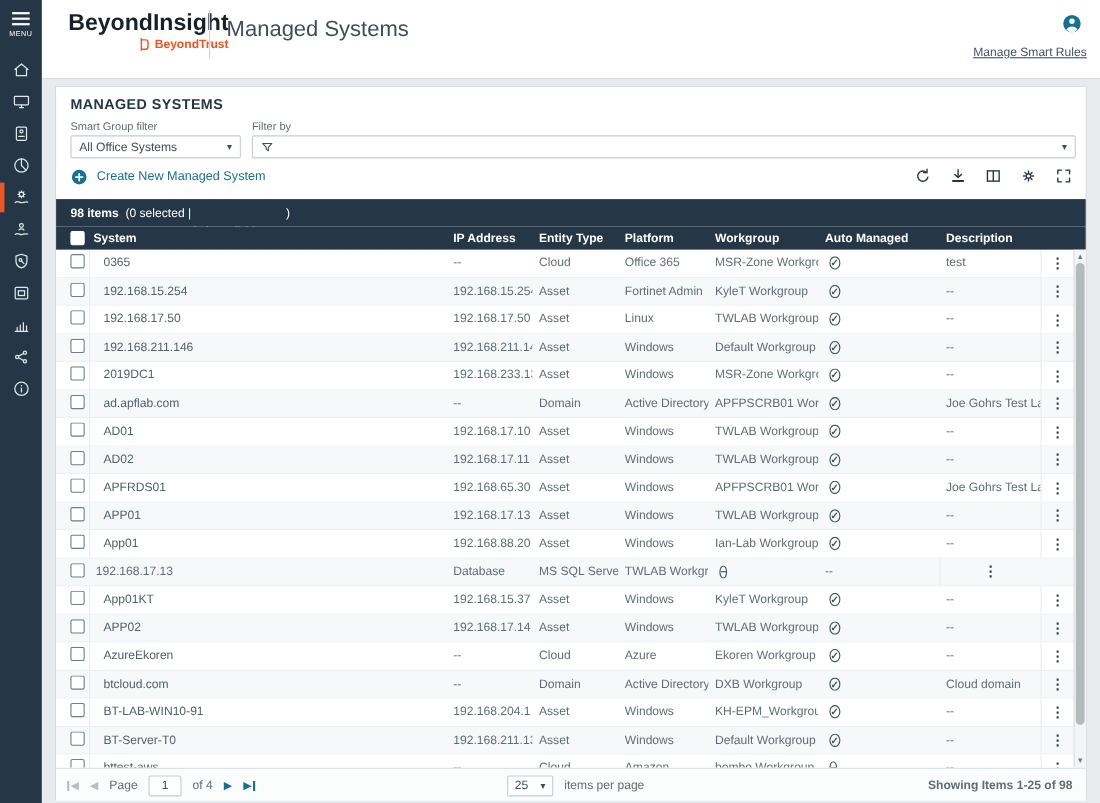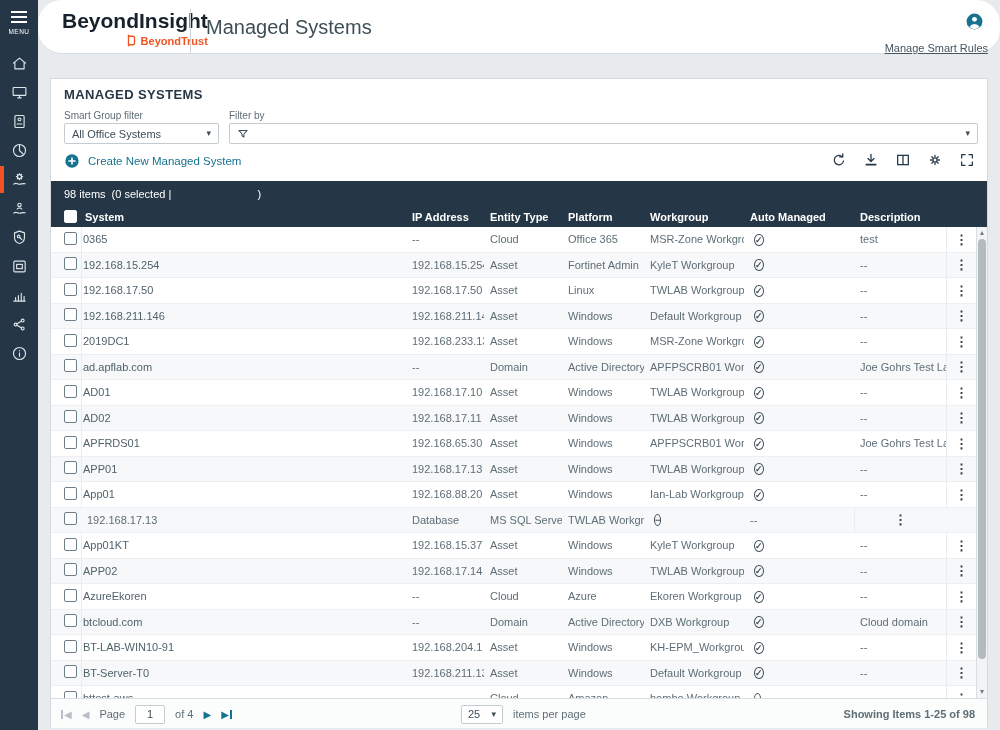--- a/index.html
+++ b/index.html
@@ -12,21 +12,21 @@
   
   .sidebar { position:absolute; left:0; top:0; width:38px; height:730px; background:#253746; z-index:5; }
   .menu-btn { padding-top:11px; display:flex; flex-direction:column; align-items:center; gap:3px; cursor:pointer; }
   .menu-btn .bar { width:16px; height:2px; background:#ffffff; }
   .menu-label { font-size:6.5px; color:#ffffff; letter-spacing:.5px; margin-top:2px; }
   .nav { margin-top:14px; display:flex; flex-direction:column; }
   .nav-item { position:relative; height:29px; display:flex; align-items:center; justify-content:center; color:#dfe6ea; cursor:pointer; }
   .nav-item.active::before { content:""; position:absolute; left:0; top:1px; bottom:1px; width:4px; background:#f05422; }
   .nav-item svg { display:block; }
   
-  .app-header { position:absolute; left:38px; top:0; width:962px; height:54px; background:#ffffff; border-bottom:1px solid #d8dcdf;border-radius:24px; }
+  .app-header { position:absolute; left:38px; top:0; width:962px; height:72px; background:#ffffff; border-bottom:1px solid #d8dcdf; }
   .brand { position:absolute; left:24px; top:9px; text-align:right; }
   .brand-name { font-size:21px; font-weight:600; color:#16212b; line-height:24px; }
   .bt-row { display:flex; justify-content:flex-end; align-items:center; gap:4px; margin-top:1px; }
   .bt-text { font-size:11px; font-weight:700; color:#f05422; }
   .hdr-divider { position:absolute; left:152px; top:9px; width:1px; height:44px; background:#ccd2d6; }
   .page-title { position:absolute; left:168px; top:16px; font-size:20px; font-weight:400; color:#3e4e57; }
   .user-btn { position:absolute; right:16px; top:12px; cursor:pointer; }
   .smart-rules-link { position:absolute; right:12px; top:42px; font-size:11px; color:#44555f; text-decoration:underline; cursor:pointer; }
   
   .card { position:absolute; left:50px; top:78px; width:938px; height:649px; background:#ffffff; border:1px solid #d5dade; }
@@ -40,35 +40,35 @@
   .filter-box { position:absolute; left:178px; top:44px; right:9px; height:21px; border:1px solid #c5ccd0; border-radius:2px; background:#fff;
     display:flex; align-items:center; padding:0 7px; cursor:text; }
   .filter-box input { border:none; outline:none; flex:1; font-size:11px; margin-left:6px; font-family:inherit; }
   .create-link { position:absolute; left:13px; top:74px; display:flex; align-items:center; gap:8px; cursor:pointer; }
   .create-link span { font-size:11.5px; color:#17728f; }
   .toolbar { position:absolute; right:12px; top:73px; display:flex; gap:16px; }
   .tool { cursor:pointer; display:block; }
   
   .items-bar { position:absolute; left:0; top:102px; width:936px; height:25px; background:#253746; color:#fff;
     display:flex; align-items:center; padding-left:13px; font-size:11px; }
-  .items-bar .bold { font-weight:400; margin-right:6px; }
+  .items-bar .bold { font-weight:700; margin-right:6px; }
   .items-bar a { color:#fff; text-decoration:underline; cursor:pointer;margin-top:35px; }
   .col-header { position:absolute; left:0; top:127px; width:936px; height:21px; background:#253746; color:#fff; font-size:11px; font-weight:700;
     display:grid; grid-template-columns:30px 325px 78px 78px 82px 100px 110px 92px 30px 11px; align-items:center; }
   .col-header .hc { padding-left:6px; overflow:hidden; white-space:nowrap; cursor:pointer; }
   .col-header .hc-auto { padding-left:6px; }
   .cb { width:13px; height:13px; border-radius:2px; display:inline-block; margin-left:13px; cursor:pointer; }
   .cb-head { background:#fff; border:1px solid #fff; }
   .cb-row  { background:#fff; border:1px solid #6e7e88; }
   .rows-viewport { position:absolute; left:0; top:148px; width:925px; height:471px; overflow:hidden; }
   .row { display:grid; grid-template-columns:30px 325px 78px 78px 82px 100px 110px 92px 30px; height:25.5px; align-items:center;
     font-size:11px; color:#5f6e76; border-bottom:1px solid #edf0f2; background:#fff; cursor:pointer; }
   .row:nth-child(even) { background:#f6f8f9; }
   .cell { padding-left:6px; overflow:hidden; white-space:nowrap; }
-  .c-sys { color:#51626b; border-left:1px solid #e8ecee; height:100%; display:flex; align-items:center; padding-left:1px; }
+  .c-sys { color:#51626b; border-left:1px solid #e8ecee; height:100%; display:flex; align-items:center; padding-left:12px; }
   .c-kebab { border-left:1px solid #e8ecee; height:100%; display:flex; align-items:center; justify-content:center;
     font-size:13px; font-weight:900; color:#2e3f4c; cursor:pointer; }
   .auto { width:15px; height:15px; border:1.4px solid #3e4f59; border-radius:50%; color:#3e4f59; font-size:9px; line-height:12.5px;
     text-align:center; font-weight:700; margin-left:10px; }
   
   .vscroll { position:absolute; left:925px; top:148px; width:11px; height:471px; background:#f3f4f5; border-left:1px solid #d9dee1; }
   .vs-arrow { position:absolute; left:0; width:10px; text-align:center; font-size:8px; color:#6f7d85; cursor:pointer; line-height:10px; }
   .vs-up { top:1px; } .vs-down { bottom:1px; }
   .vs-thumb { position:absolute; left:1px; top:12px; width:8px; height:420px; background:#b4bbbf; border-radius:4px; cursor:grab; }
   

